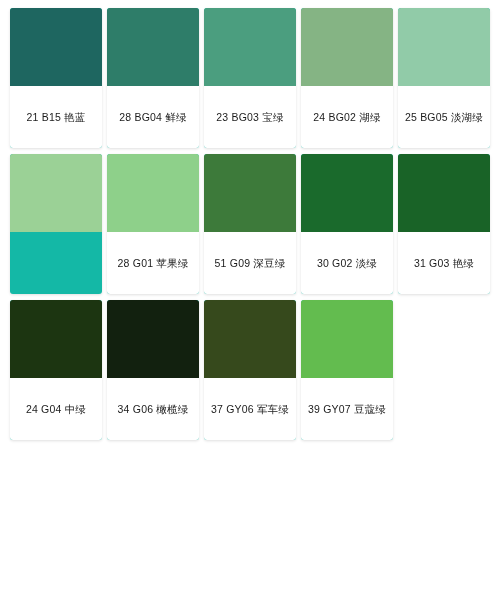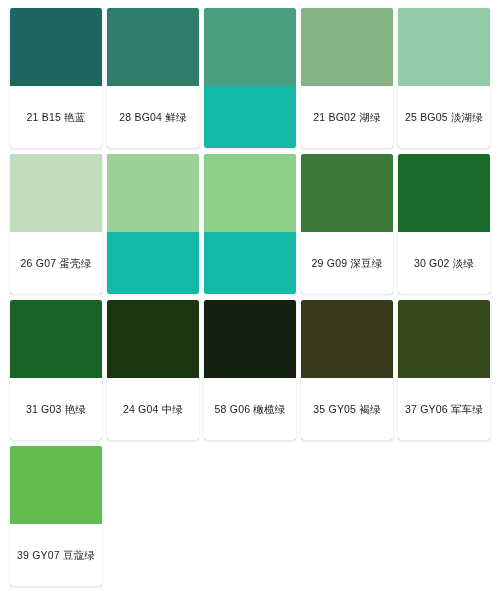--- a/index.html
+++ b/index.html
@@ -59,62 +59,56 @@
     <div class="swatch-card">
       <div class="swatch-color" style="background-color: rgb(30, 102, 96);"></div>
       <div class="swatch-label">21 B15 艳蓝</div>
     </div>
     <div class="swatch-card">
       <div class="swatch-color" style="background-color: rgb(46, 125, 105);"></div>
       <div class="swatch-label">28 BG04 鲜绿</div>
     </div>
     <div class="swatch-card">
       <div class="swatch-color" style="background-color: rgb(75, 158, 127);"></div>
+      <div class="swatch-label">23 BG03 宝绿</div>
     </div>
     <div class="swatch-card">
       <div class="swatch-color" style="background-color: rgb(133, 180, 132);"></div>
-      <div class="swatch-label">21 BG02 湖绿</div>
+      <div class="swatch-label">24 BG02 湖绿</div>
     </div>
     <div class="swatch-card">
       <div class="swatch-color" style="background-color: rgb(145, 203, 168);"></div>
       <div class="swatch-label">25 BG05 淡湖绿</div>
     </div>
     <div class="swatch-card">
-      <div class="swatch-color" style="background-color: rgb(195, 220, 189);"></div>
-      <div class="swatch-label">26 G07 蛋壳绿</div>
-    </div>
-    <div class="swatch-card">
       <div class="swatch-color" style="background-color: rgb(155, 209, 150);"></div>
     </div>
     <div class="swatch-card">
       <div class="swatch-color" style="background-color: rgb(142, 208, 138);"></div>
+      <div class="swatch-label">28 G01 苹果绿</div>
     </div>
     <div class="swatch-card">
       <div class="swatch-color" style="background-color: rgb(61, 122, 58);"></div>
-      <div class="swatch-label">29 G09 深豆绿</div>
+      <div class="swatch-label">51 G09 深豆绿</div>
     </div>
     <div class="swatch-card">
       <div class="swatch-color" style="background-color: rgb(26, 106, 44);"></div>
       <div class="swatch-label">30 G02 淡绿</div>
     </div>
     <div class="swatch-card">
       <div class="swatch-color" style="background-color: rgb(25, 99, 39);"></div>
       <div class="swatch-label">31 G03 艳绿</div>
     </div>
     <div class="swatch-card">
       <div class="swatch-color" style="background-color: rgb(28, 53, 17);"></div>
       <div class="swatch-label">24 G04 中绿</div>
     </div>
     <div class="swatch-card">
       <div class="swatch-color" style="background-color: rgb(18, 33, 15);"></div>
-      <div class="swatch-label">58 G06 橄榄绿</div>
-    </div>
-    <div class="swatch-card">
-      <div class="swatch-color" style="background-color: rgb(56, 58, 28);"></div>
-      <div class="swatch-label">35 GY05 褐绿</div>
+      <div class="swatch-label">34 G06 橄榄绿</div>
     </div>
     <div class="swatch-card">
       <div class="swatch-color" style="background-color: rgb(54, 73, 28);"></div>
       <div class="swatch-label">37 GY06 军车绿</div>
     </div>
     <div class="swatch-card">
       <div class="swatch-color" style="background-color: rgb(99, 188, 79);"></div>
       <div class="swatch-label">39 GY07 豆蔻绿</div>
     </div>
   </div>

